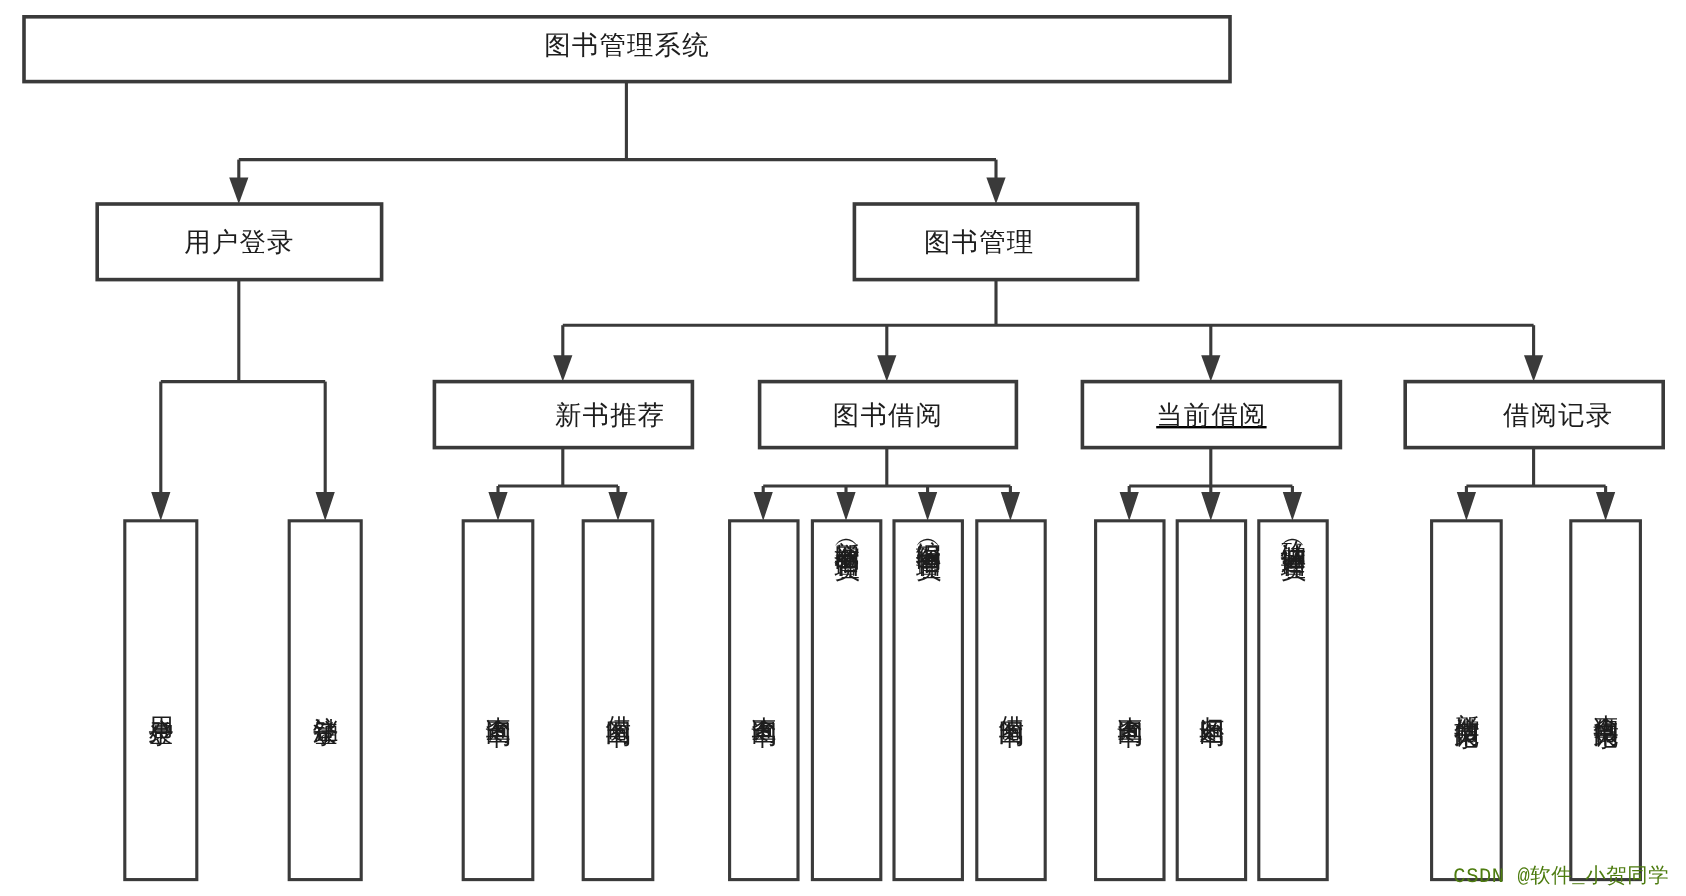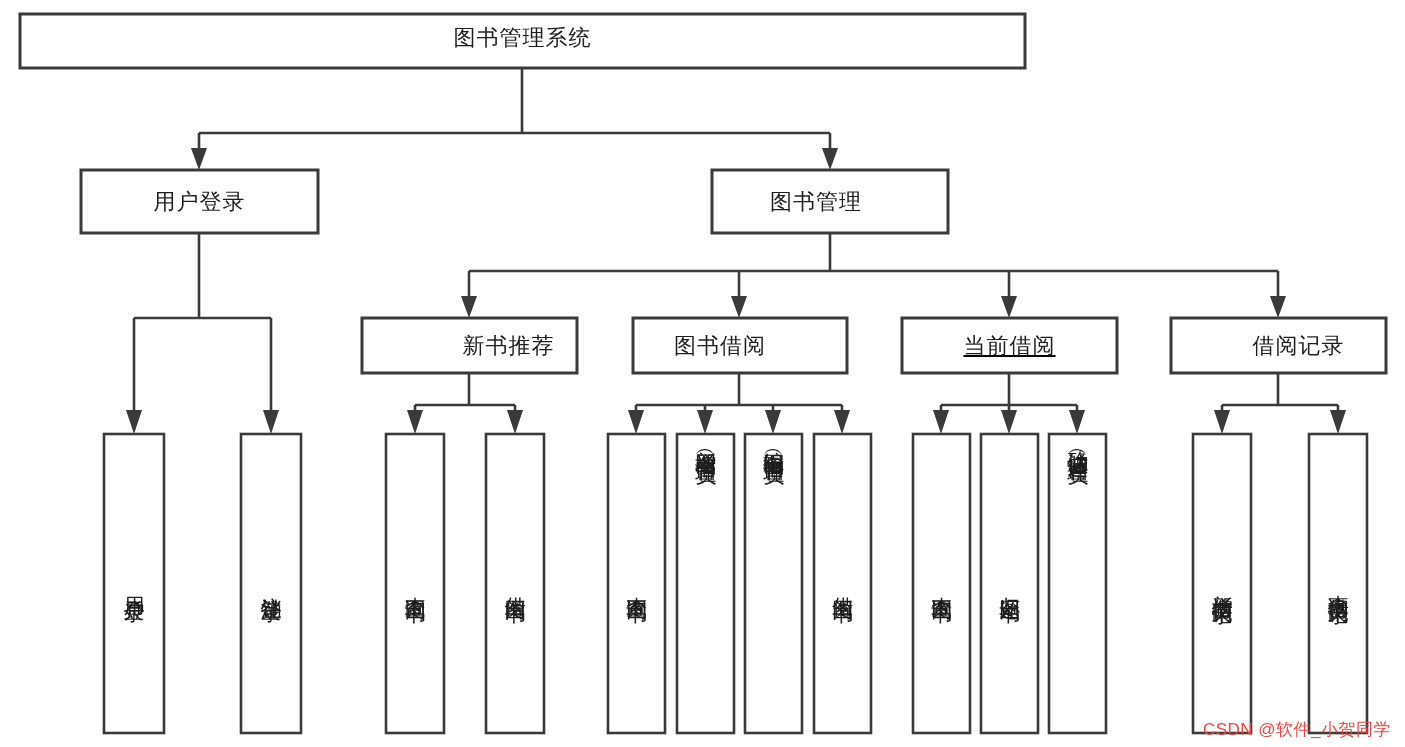--- a/index.html
+++ b/index.html
@@ -74,23 +74,23 @@
     font-family: "DejaVu Sans", "Liberation Sans", sans-serif;
     font-size: 22px;
     color: #1d1d1d;
     white-space: nowrap;
     letter-spacing: 1px;
   }
   #watermark {
     position: absolute;
     right: 14px;
     bottom: 6px;
-    font-family: Liberation Sans, sans-serif;
+    font-family: Liberation Mono, monospace;
     font-size: 17px;
-    color: #ef4444;
+    color: #4d7c0f;
     letter-spacing: 0.5px;
     white-space: nowrap;
   }
 </style>
 </head>
 <body>
 
 <div id="diagram-root">
 
   <svg class="flow" viewBox="0 0 1405 747" xmlns="http://www.w3.org/2000/svg">
@@ -193,21 +193,21 @@
   </div>
   <div class="htext-wrap" style="left:81px;  top:170px; width:237px; height:63px;">
     <span class="htext">用户登录</span>
   </div>
   <div class="htext-wrap" style="left:712px; top:170px; width:208px; height:63px;">
     <span class="htext">图书管理</span>
   </div>
   <div class="htext-wrap" style="left:362px; top:318px; width:215px; height:55px;margin-left:39px;">
     <span class="htext">新书推荐</span>
   </div>
-  <div class="htext-wrap" style="left:613px; top:318px; width:214px; height:55px;border-radius:18px;">
+  <div class="htext-wrap" style="left:633px; top:318px; width:214px; height:55px;border-radius:18px;">
     <span class="htext">图书借阅</span>
   </div>
   <div class="htext-wrap" style="left:902px; top:318px; width:215px; height:55px;text-decoration:underline;">
     <span class="htext">当前借阅</span>
   </div>
   <div class="htext-wrap" style="left:1171px; top:318px; width:215px; height:55px;padding-left:20px;">
     <span class="htext">借阅记录</span>
   </div>
 
   <div class="vtext-wrap" style="left:104px; top:434px; width:60px; height:299px;">

